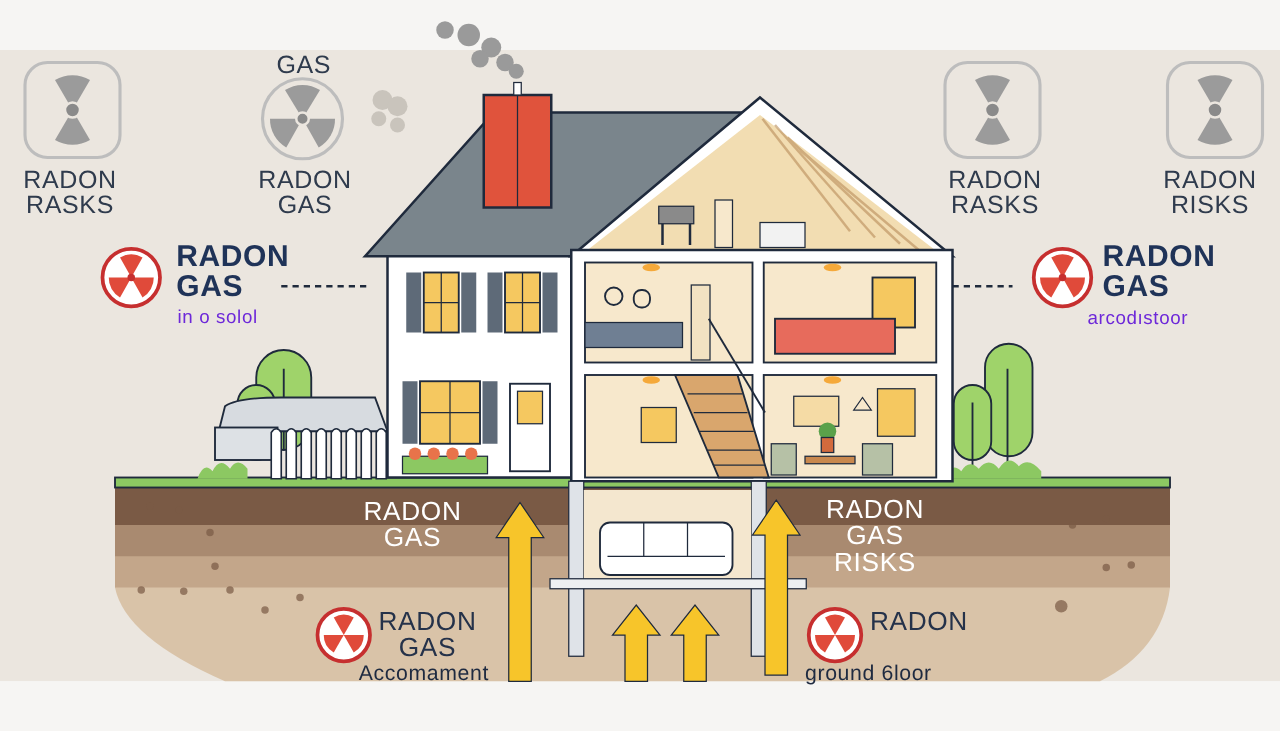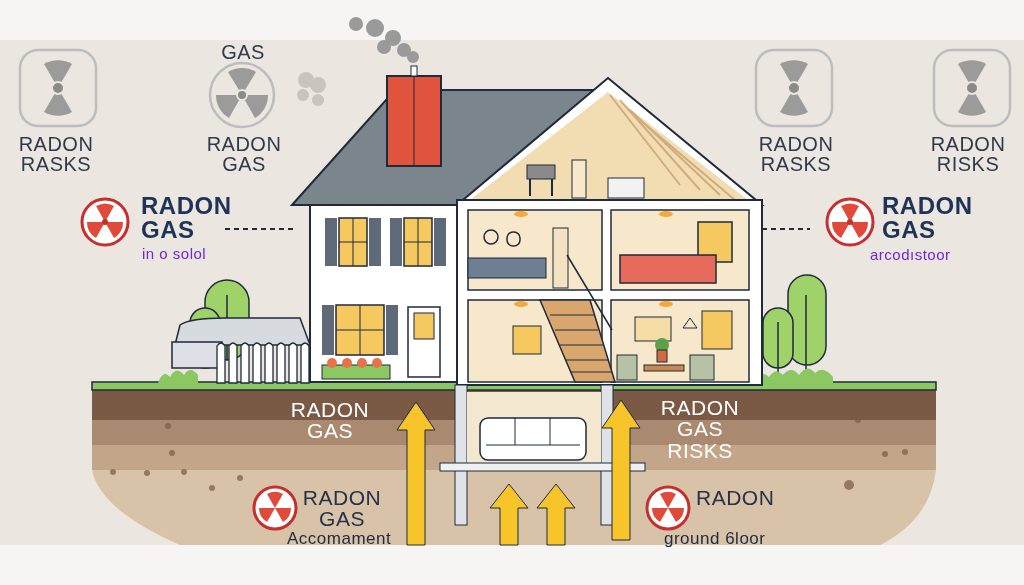--- a/index.html
+++ b/index.html
@@ -302,15 +302,15 @@
   <div>RADON</div>
   <div>GAS</div>
   <div>RISKS</div>
 </div>
 <div class="lbl dark" style="left:302px;top:487px;width:80px;">
   <div>RADON</div>
   <div>GAS</div>
 </div>
 <div class="lbl sub" style="left:287px;top:530px;text-align:center;">Accomament</div>
 <div class="lbl dark" style="left:696px;top:487px;text-align:left;">RADON</div>
-<div class="lbl sub" style="left:664px;top:530px;">ground 6loor</div>
+<div class="lbl sub" style="left:644px;top:530px;">ground 6loor</div>
 
 </div>
 
 </body></html>

